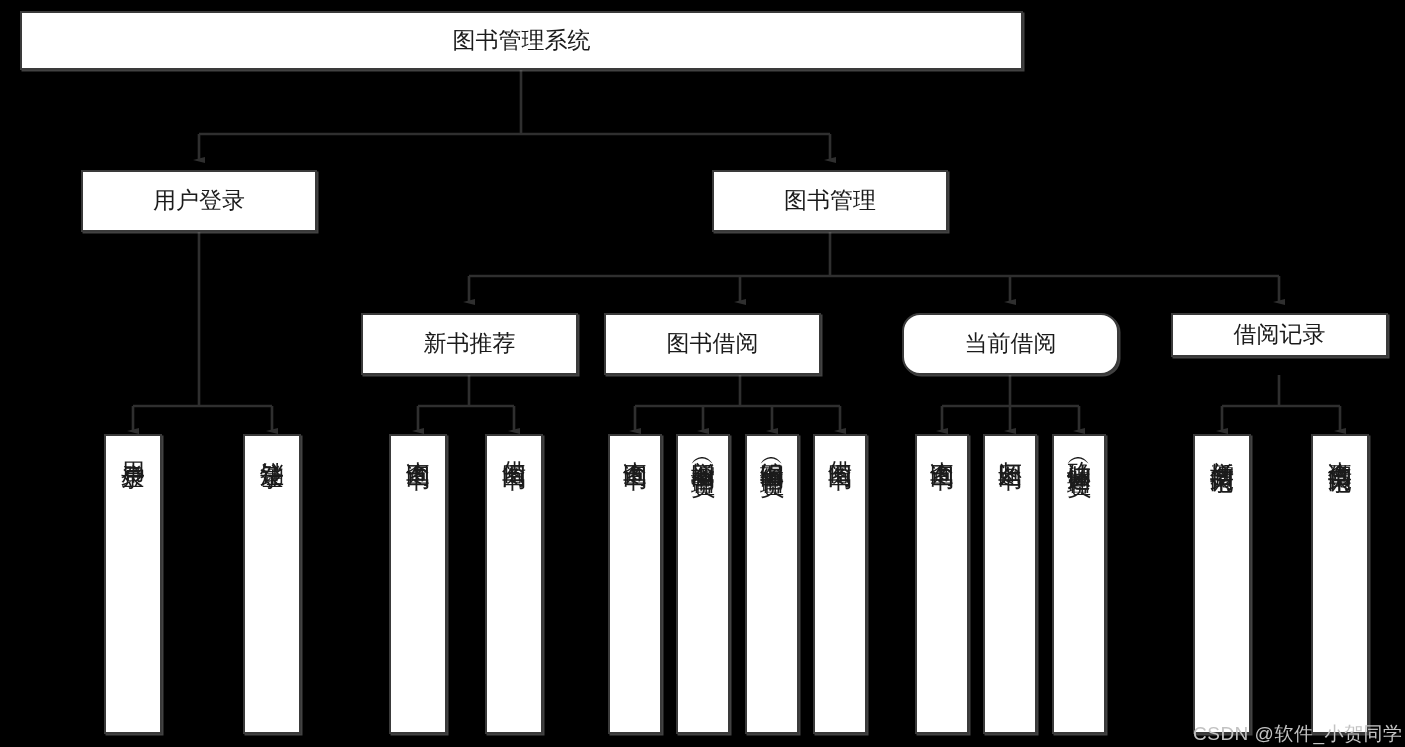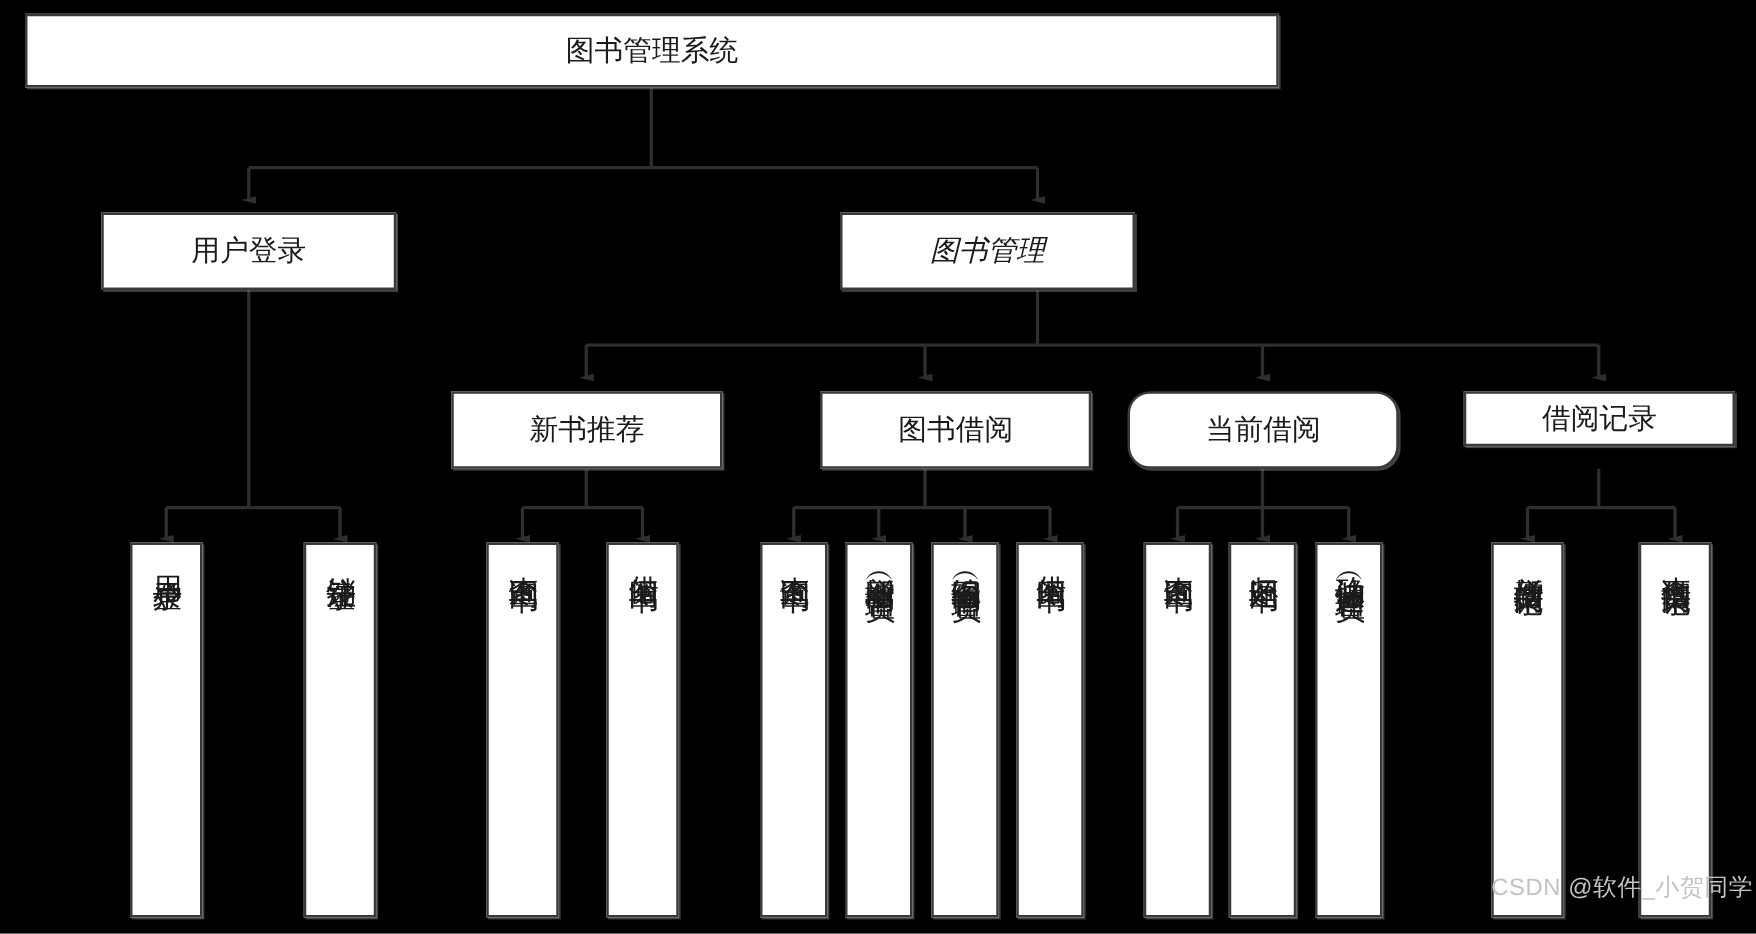--- a/index.html
+++ b/index.html
@@ -122,28 +122,28 @@
     </g>
   </svg>
 
   <div class="node root horizontal" style="left:20px; top:11px; width:1003px; height:59px;">
     <span class="label">图书管理系统</span>
   </div>
 
   <div class="node horizontal" style="left:81px; top:170px; width:236px; height:62px;">
     <span class="label">用户登录</span>
   </div>
-  <div class="node horizontal" style="left:672px; top:170px; width:236px; height:62px;font-style:italic;">
+  <div class="node horizontal" style="left:712px; top:170px; width:236px; height:62px;">
     <span class="label">图书管理</span>
   </div>
 
   <div class="node horizontal" style="left:361px; top:313px; width:217px; height:62px;align-items:center;">
     <span class="label">新书推荐</span>
   </div>
-  <div class="node horizontal" style="left:656px; top:313px; width:217px; height:62px;justify-content:center;">
+  <div class="node horizontal" style="left:604px; top:313px; width:217px; height:62px;justify-content:center;">
     <span class="label">图书借阅</span>
   </div>
   <div class="node horizontal" style="left:902px; top:313px; width:217px; height:62px;border-radius:18px;">
     <span class="label">当前借阅</span>
   </div>
   <div class="node horizontal" style="left:1171px; top:313px; width:217px; height:44px;">
     <span class="label">借阅记录</span>
   </div>
 
   <div class="node vertical" style="left:104px; top:434px; width:58px; height:300px;">
@@ -183,15 +183,15 @@
     <span class="label">确认归还（管理员）</span>
   </div>
 
   <div class="node vertical" style="left:1193px; top:434px; width:58px; height:300px;">
     <span class="label">新增借阅记录</span>
   </div>
   <div class="node vertical" style="left:1311px; top:434px; width:58px; height:300px;">
     <span class="label">查询借阅记录</span>
   </div>
 
-  <div class="watermark" style="left:1193px; top:697px;">CSDN @软件_小贺同学</div>
+  <div class="watermark" style="left:1193px; top:721px;">CSDN @软件_小贺同学</div>
 
 </div>
 
 </body></html>

